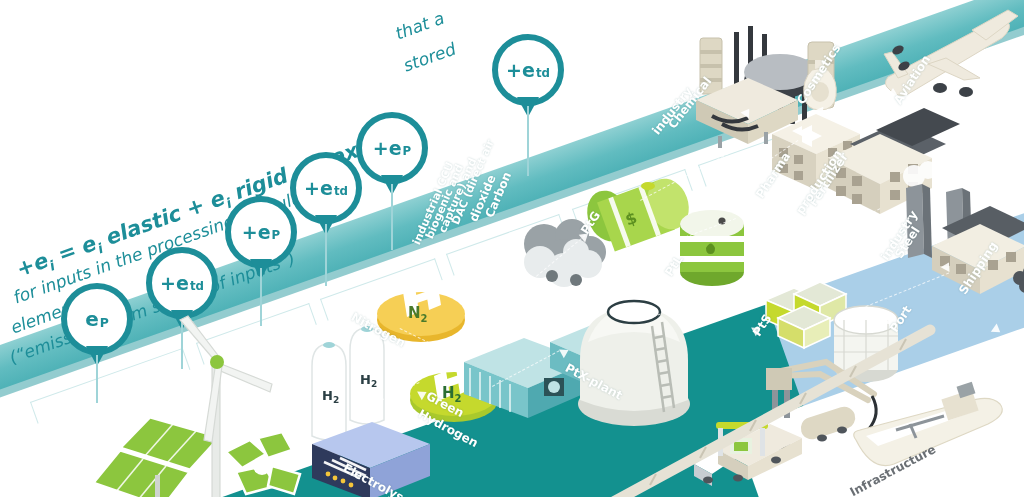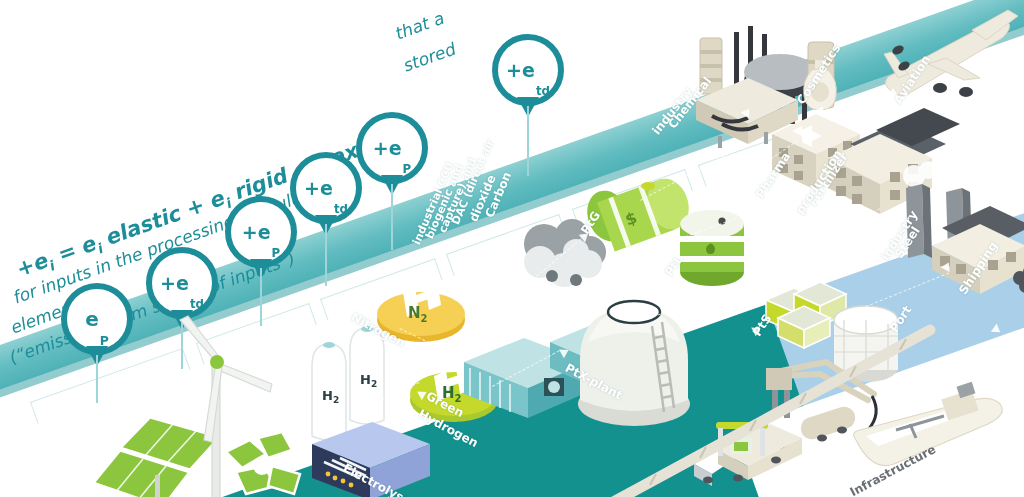--- a/index.html
+++ b/index.html
@@ -67,21 +67,21 @@
     border-top:20px solid #1d8e99;
   }
   .pin .stem{
     position:absolute;left:50%;top:100%;width:2px;background:#9fd4d8;
     margin-left:-1px;
   }
   .pin .lbl{
     color:#1d8e99;font-weight:bold;font-family:"DejaVu Sans",sans-serif;
     line-height:1;display:flex;align-items:baseline;
   }
-  .pin .lbl .sub{font-size:.62em;margin-left:1px;align-self:flex-end;position:relative;top:18px;}
+  .pin .lbl .sub{font-size:.62em;margin-left:1px;align-self:flex-end;position:relative;top:0;}
 
   
   .ftext{
     position:absolute;color:#1d8e99;white-space:nowrap;
     transform-origin:0 50%;font-family:"DejaVu Sans",sans-serif;
   }
   .ftext.bold{font-weight:bold;font-style:italic;}
   .ftext.norm{font-style:italic;}
   .ftext sub{font-size:.65em;}
 

